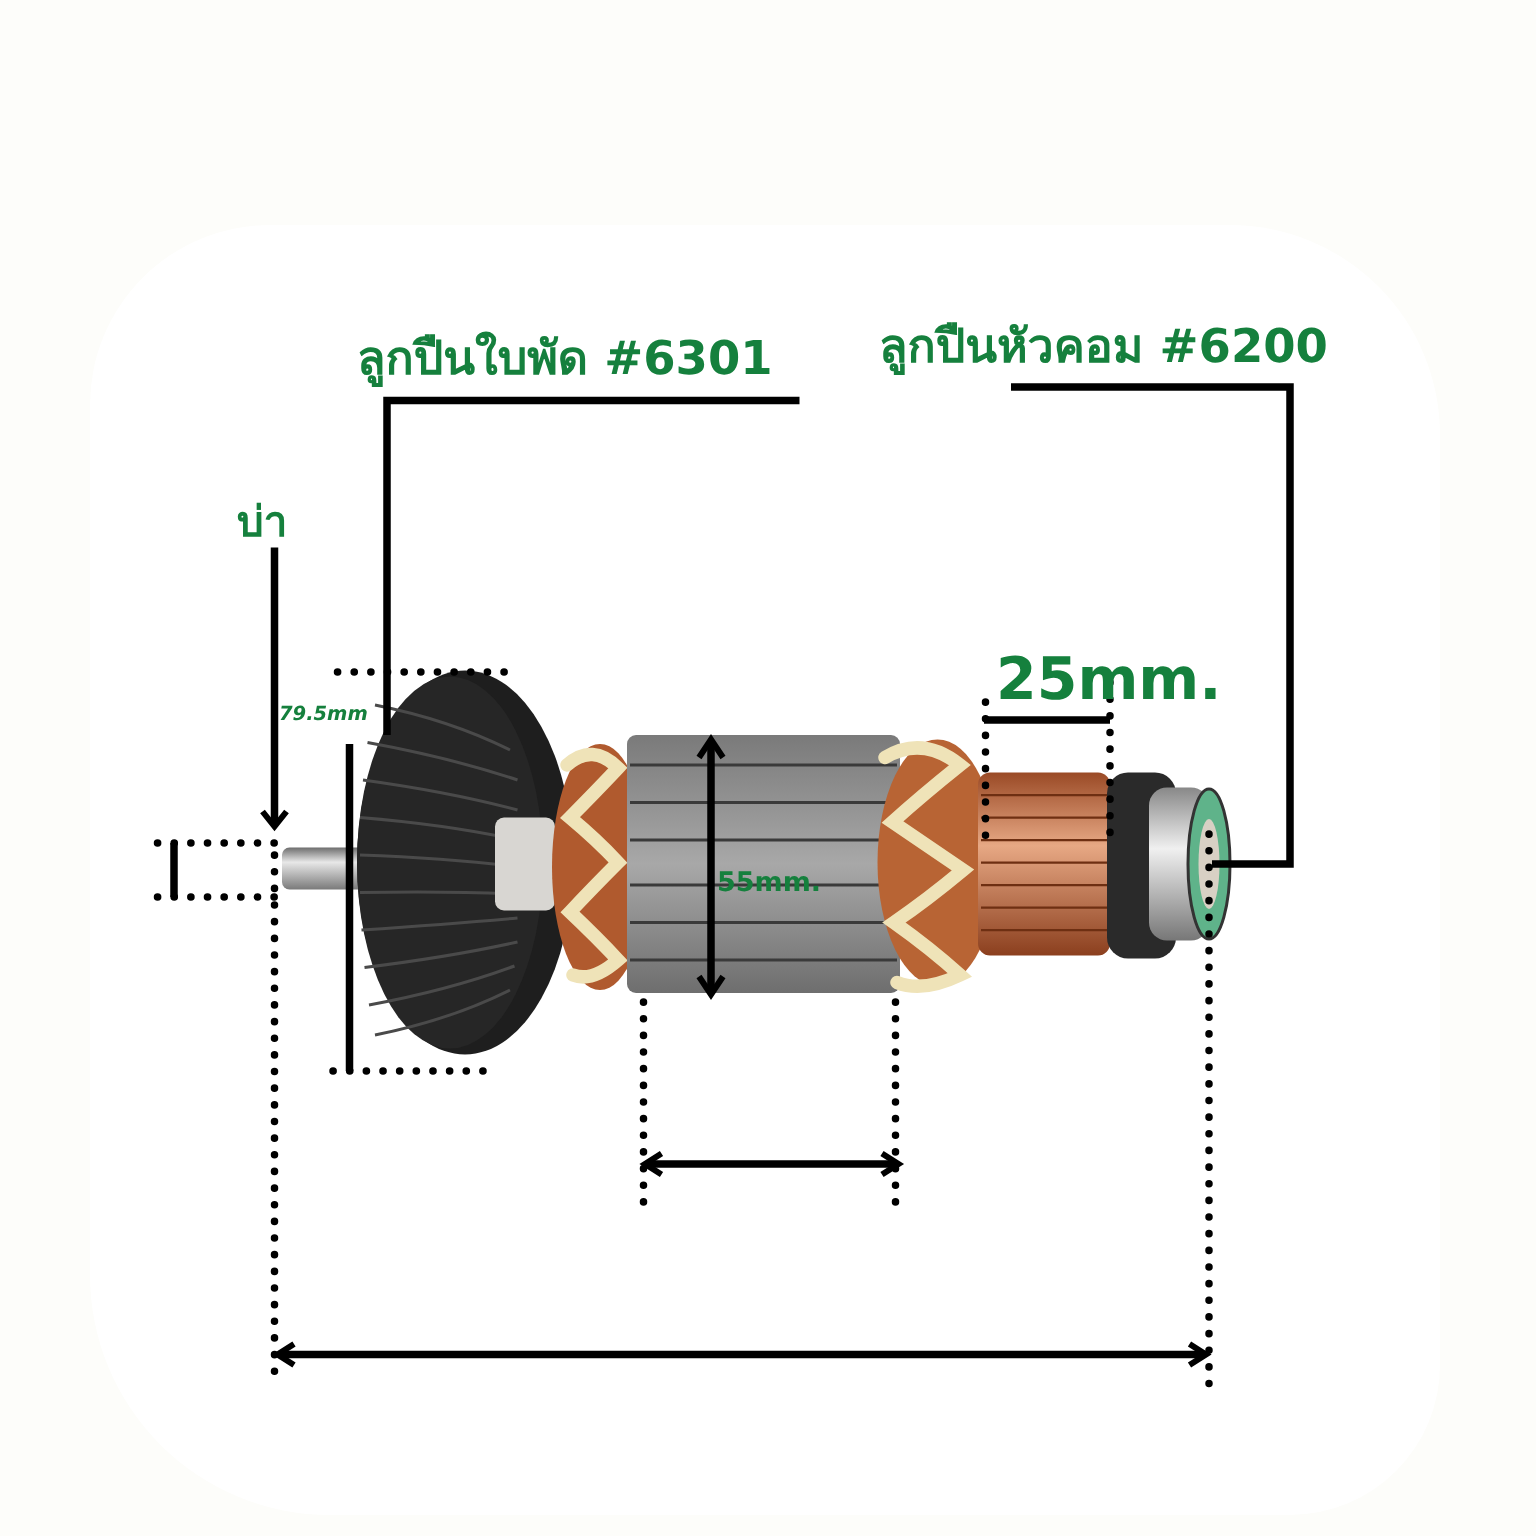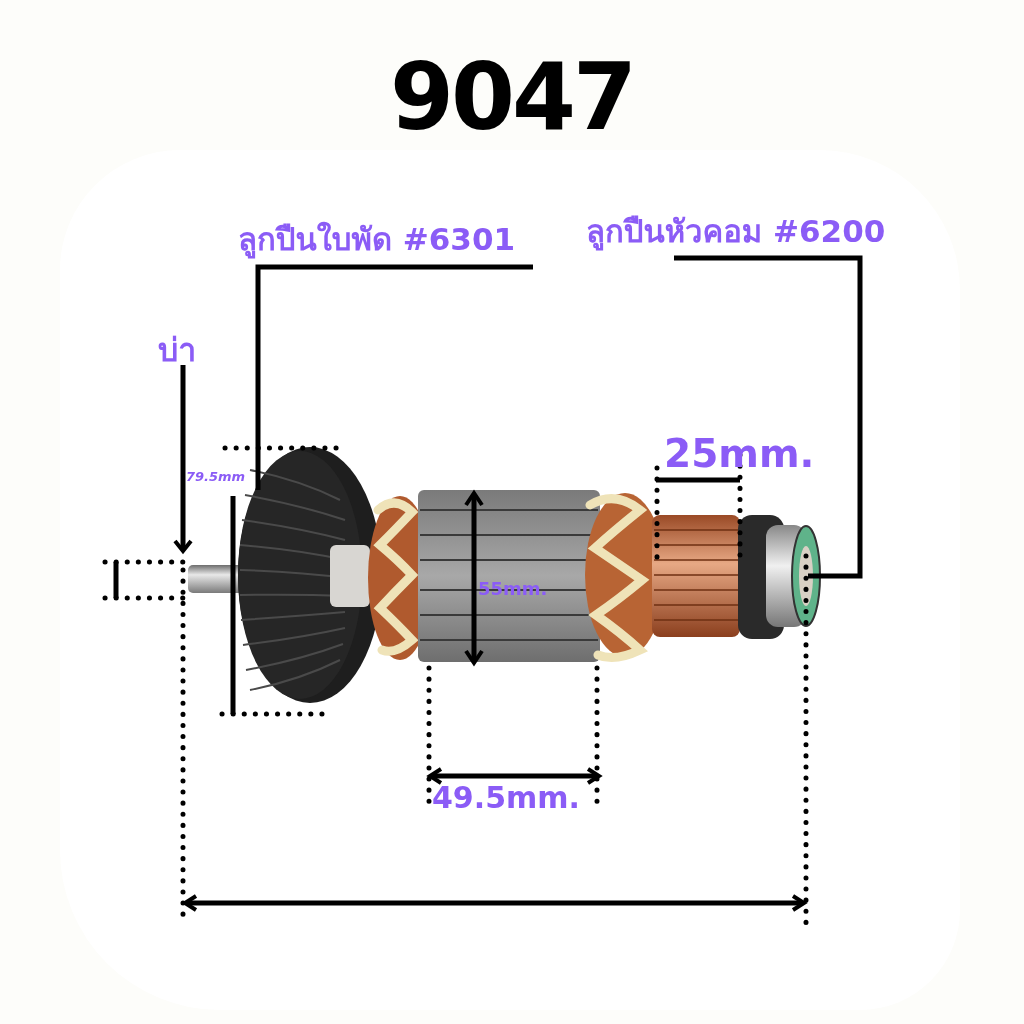--- a/index.html
+++ b/index.html
@@ -13,39 +13,38 @@
   .bg-blob {
     position:absolute; left:60px; top:150px; width:900px; height:860px;
     background:#ffffff; border-radius:120px 140px 100px 160px;
   }
   .title {
     position:absolute; left:0; width:1024px; top:52px; text-align:center;
     font-size:92px; font-weight:bold; color:#000; letter-spacing:-3px;
     line-height:1;
   }
   .label {
-    position:absolute; font-weight:bold; color:#8b5cf6; white-space:nowrap; line-height:1;
+    position:absolute; font-weight:bold; color:#15803d; white-space:nowrap; line-height:1;
   }
   .l-fan { left:238px; top:224px; font-size:31px; }
   .l-comm { left:586px; top:216px; font-size:31px; }
-  .l-ba { left:158px; top:334px; font-size:32px; }
+  .l-ba { left:158px; top:334px; font-size:28px; }
   .l-fan-dia { left:186px; top:470px; font-size:13px;font-style:italic; }
   .l-core-dia { left:478px; top:580px; font-size:18px; }
   .l-comm-len { left:664px; top:434px; font-size:39px; }
   .l-core-len { left:432px; top:783px; font-size:30px; }
   .l-total { left:440px; top:928px; font-size:30px; }
   svg.drawing { position:absolute; left:0; top:0; }
 </style>
 </head>
 <body>
 
 <div class="canvas">
   <div class="bg-blob"></div>
 
-  <div class="title">9047</div>
 
   <svg class="drawing" width="1024" height="1024" viewBox="0 0 1024 1024">
     <defs>
       <linearGradient id="shaftG" x1="0" y1="0" x2="0" y2="1">
         <stop offset="0" stop-color="#6d6d6d"></stop>
           <stop offset="0.35" stop-color="#e8e8e8"></stop>
           <stop offset="1" stop-color="#7a7a7a"></stop>
       </linearGradient>
       <linearGradient id="coreG" x1="0" y1="0" x2="0" y2="1">
         <stop offset="0" stop-color="#7a7a7a"></stop>
@@ -169,14 +168,13 @@
       <line x1="806" y1="556" x2="806" y2="928"></line>
     </g>
   </svg>
 
   <div class="label l-fan">ลูกปืนใบพัด #6301</div>
   <div class="label l-comm">ลูกปืนหัวคอม #6200</div>
   <div class="label l-ba">บ่า</div>
   <div class="label l-fan-dia">79.5mm</div>
   <div class="label l-core-dia">55mm.</div>
   <div class="label l-comm-len">25mm.</div>
-  <div class="label l-core-len">49.5mm.</div>
 </div>
 
 </body></html>

